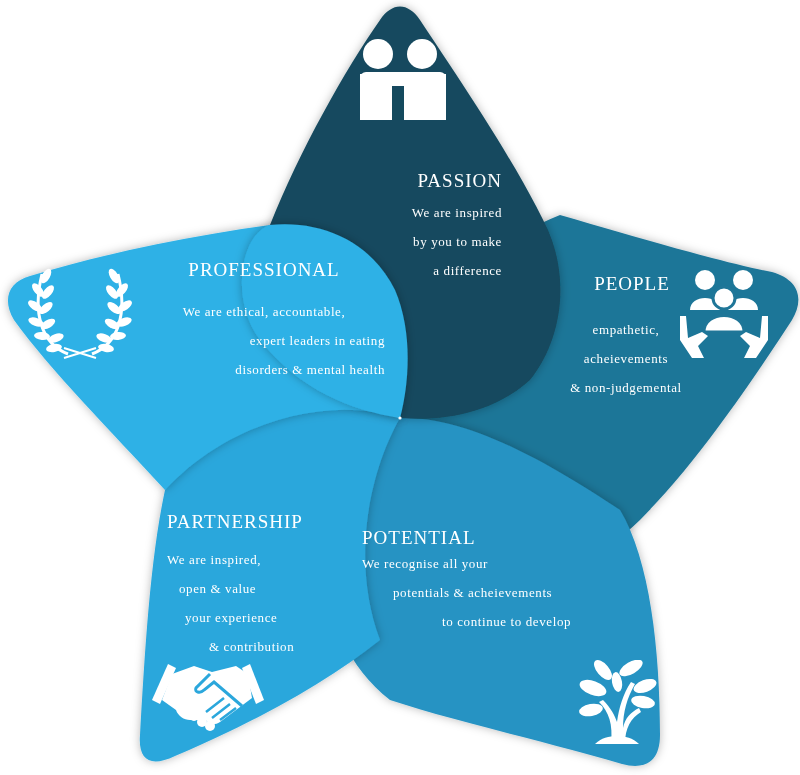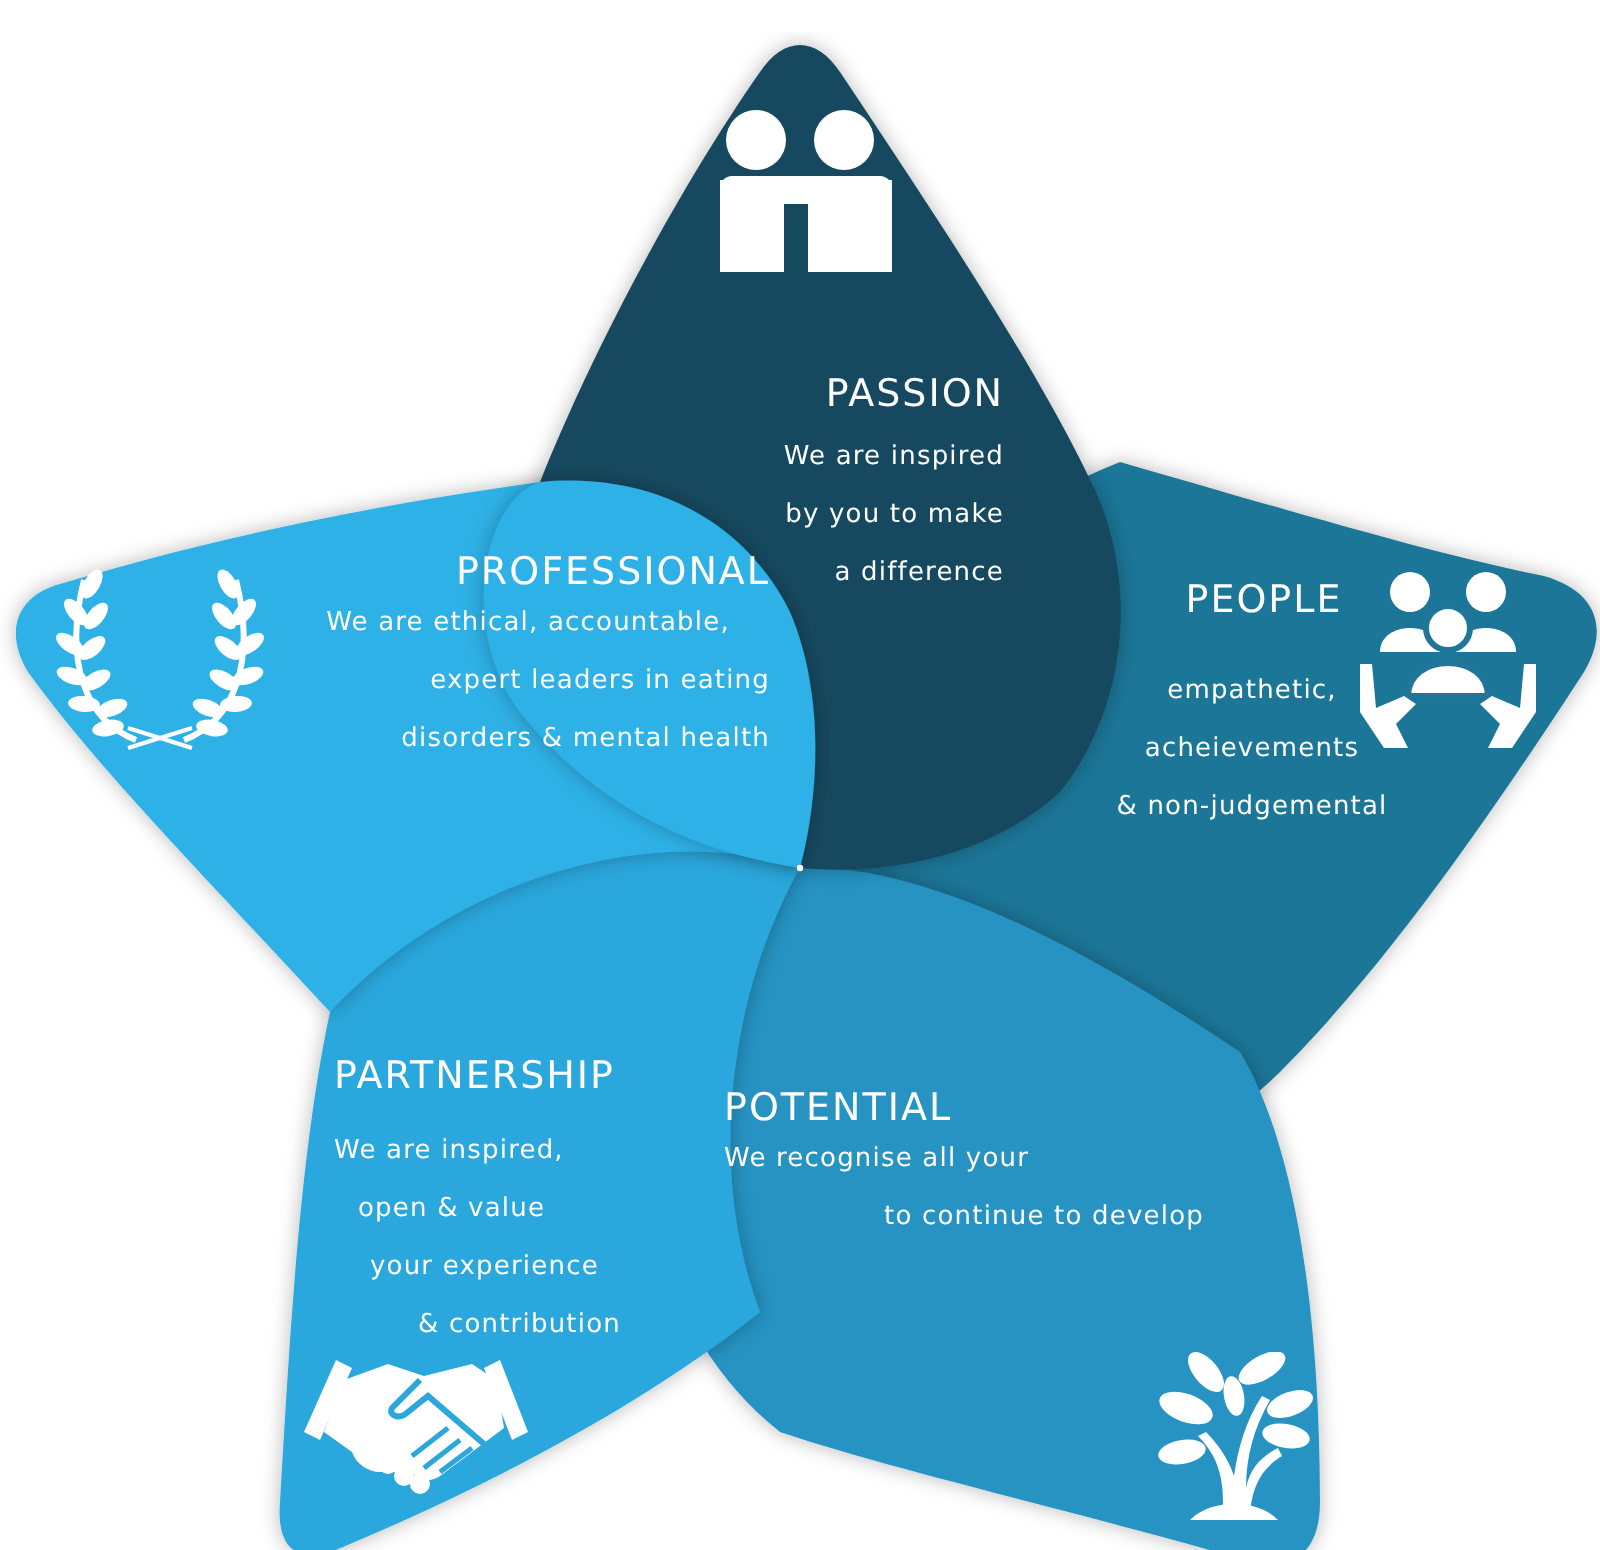--- a/index.html
+++ b/index.html
@@ -1,18 +1,18 @@
 <!DOCTYPE html>
 <html><head>
 <meta charset="utf-8">
 <style>
   html, body { margin: 0; padding: 0; background: #ffffff; }
   body { width: 800px; height: 775px; position: relative; overflow: hidden;
          font-family: "DejaVu Sans", sans-serif; }
-  #stage { position: absolute; left: 0; top: 16px; width: 800px; height: 708px; }
+  #stage { position: absolute; left: 0; top: 0; width: 800px; height: 708px; font-family: Liberation Serif, serif; }
   svg.petals { position: absolute; left: 0; top: 0; }
   .label { position: absolute; color: #ffffff; white-space: nowrap; }
   .title { font-size: 19px; letter-spacing: 1px; font-weight: normal; }
   .line { font-size: 13px; letter-spacing: 0.6px; line-height: 29px; display: block; }
   .icon { position: absolute; }
 </style>
 </head>
 <body>
 
 <div id="stage">
@@ -125,21 +125,21 @@
       <ellipse cx="86" cy="44" rx="4" ry="8" transform="rotate(-50 86 44)"></ellipse>
       <ellipse cx="96" cy="58" rx="4" ry="8" transform="rotate(70 96 58)"></ellipse>
       <ellipse cx="84" cy="60" rx="4" ry="8" transform="rotate(-60 84 60)"></ellipse>
       <ellipse cx="90" cy="72" rx="4" ry="8" transform="rotate(85 90 72)"></ellipse>
       <ellipse cx="76" cy="74" rx="4" ry="8" transform="rotate(-70 76 74)"></ellipse>
       <ellipse cx="78" cy="84" rx="4" ry="8" transform="rotate(100 78 84)"></ellipse>
       <path d="M36,94 L68,84 M68,94 L36,84" stroke="#fff" stroke-width="2"></path>
     </g>
   </svg>
   <div class="label" style="left:143px;top:259px;text-align:right;width:242px">
-    <div class="title" style="text-align:right;margin-bottom:0px">PROFESSIONAL</div>
+    <div class="title" style="text-align:center;margin-bottom:16px">PROFESSIONAL</div>
     <span class="line" style="text-align:center">We are ethical, accountable,</span>
     <span class="line">expert leaders in eating</span>
     <span class="line">disorders &amp; mental health</span>
   </div>
 
   <svg class="icon" style="left:150px;top:660px" width="116" height="72" viewBox="0 0 116 72">
     <g fill="#fff">
       <path d="M2,40 L18,4 L26,8 L10,44 Z"></path>
       <path d="M114,40 L100,4 L92,8 L106,44 Z"></path>
       <path d="M22,14 L44,6 L62,12 L86,6 L98,14 L102,38 L70,62 C64,66 58,64 56,60 L40,60 C34,60 28,56 26,50 L12,40 Z"></path>
@@ -168,16 +168,17 @@
       <ellipse cx="56" cy="8" rx="13" ry="6" transform="rotate(-30 56 8)"></ellipse>
       <ellipse cx="70" cy="26" rx="12" ry="6" transform="rotate(-20 70 26)"></ellipse>
       <ellipse cx="68" cy="42" rx="12" ry="6" transform="rotate(10 68 42)"></ellipse>
       <ellipse cx="16" cy="50" rx="12" ry="6" transform="rotate(-10 16 50)"></ellipse>
       <ellipse cx="42" cy="22" rx="10" ry="5" transform="rotate(80 42 22)"></ellipse>
     </g>
   </svg>
   <div class="label" style="left:362px;top:527px;width:270px">
     <div class="title" style="margin-bottom:0px">POTENTIAL</div>
     <span class="line">We recognise all your</span>
+    <span class="line" style="padding-left:31px">potentials &amp; acheievements</span>
     <span class="line" style="padding-left:80px">to continue to develop</span>
   </div>
 
 </div>
 
 </body></html>

